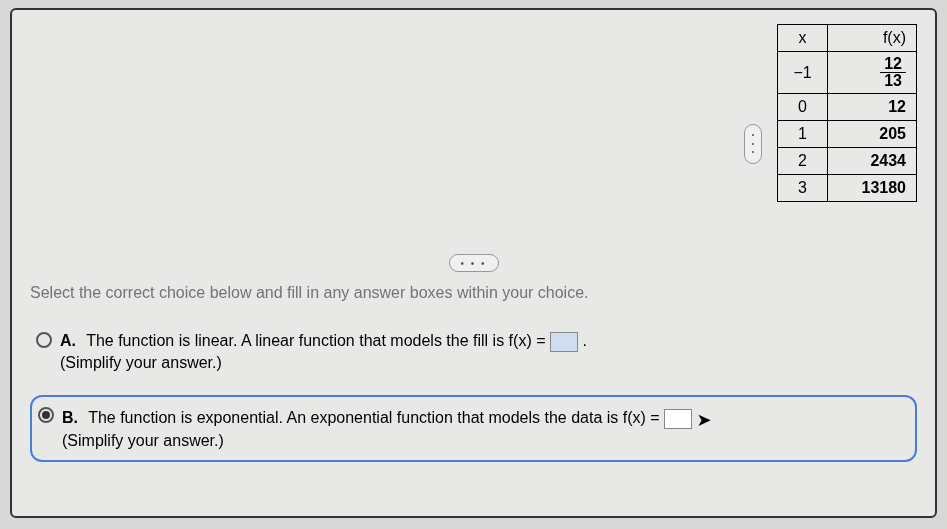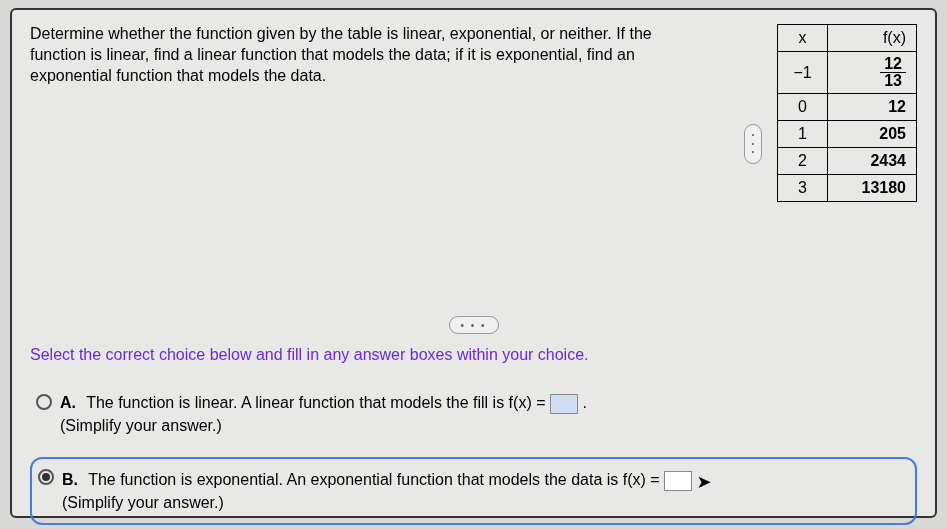--- a/index.html
+++ b/index.html
@@ -98,21 +98,21 @@
       line-height: 1.2;
       cursor: pointer;
     }
     .divider-area {
       position: relative;
       height: 30px;
       margin-top: 230px;
     }
     .prompt {
       font-size: 16px;
-      color: #6d28d9;
+      color: #737373;
       margin-bottom: 20px;
     }
     .choice {
       display: flex;
       align-items: flex-start;
       gap: 8px;
       margin-bottom: 12px;
       padding: 8px 6px;
     }
     .choice.selected {
@@ -159,21 +159,20 @@
       font-size: 18px;
       color: #000;
     }
   </style>
 </head>
 <body>
 
 <div class="container">
 
   <div class="top-section">
-    <div class="question-text">Determine whether the function given by the table is linear, exponential, or neither. If the function is linear, find a linear function that models the data; if it is exponential, find an exponential function that models the data.</div>
 
     <div class="dots-vert">
       <span>•</span>
       <span>•</span>
       <span>•</span>
     </div>
 
     <div class="table-wrap">
       <table class="data-table">
         <tbody>

